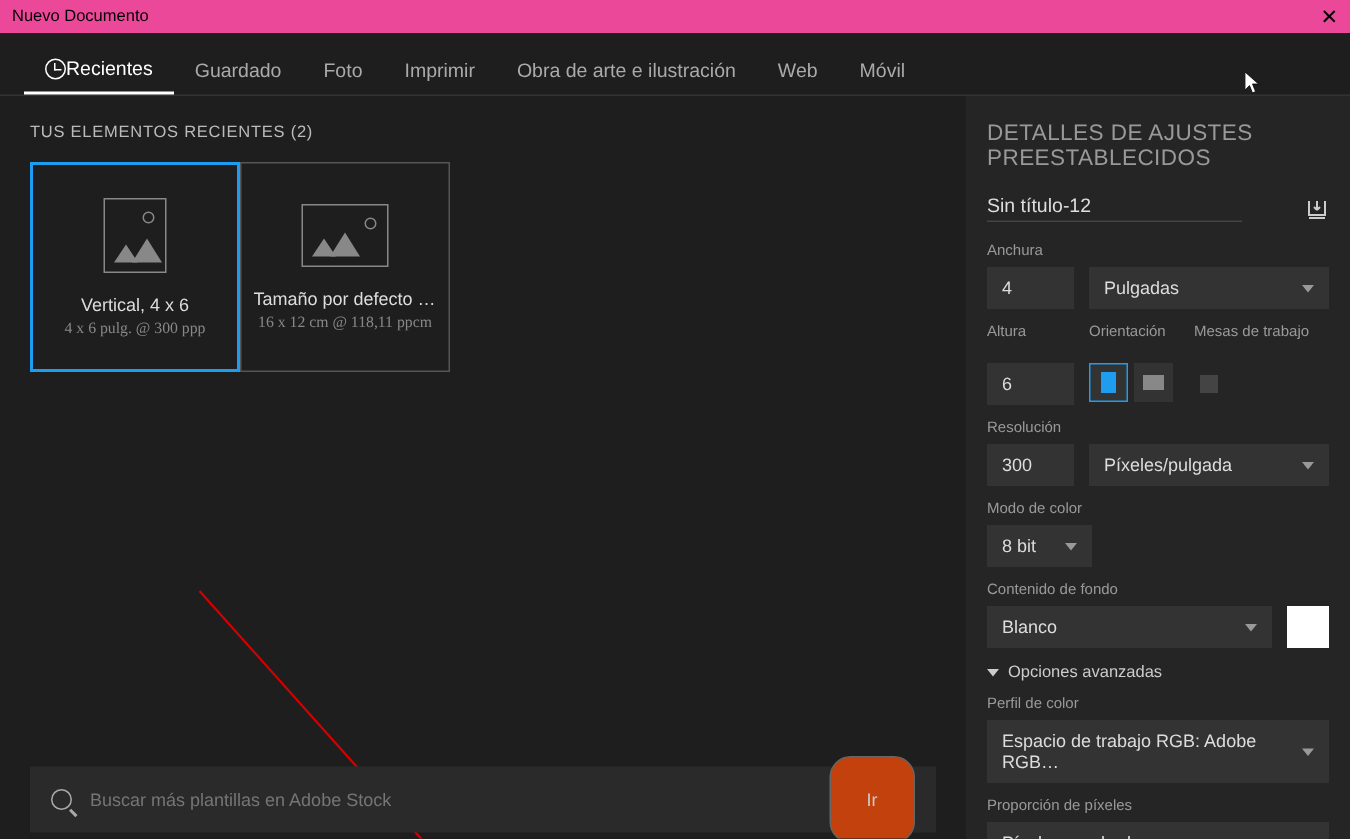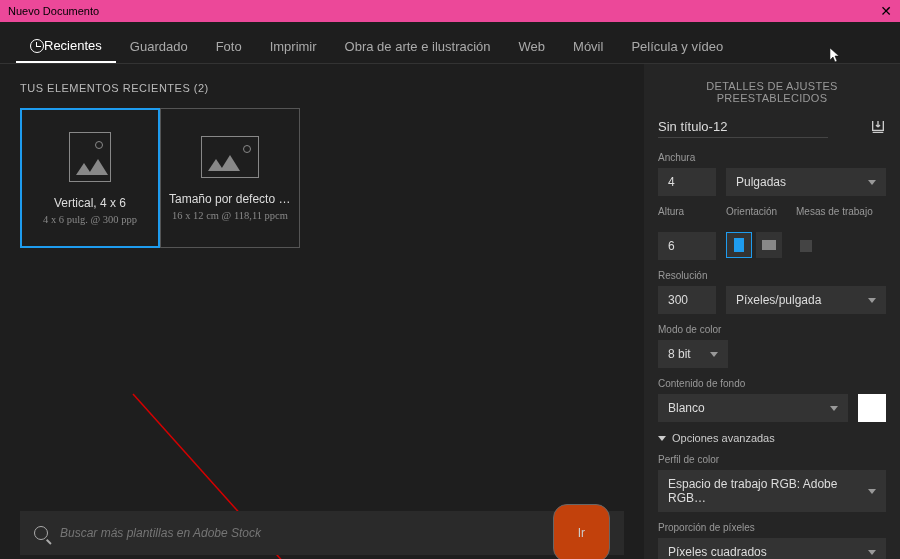--- a/index.html
+++ b/index.html
@@ -21,25 +21,25 @@
 .card-icon { width: 42px; height: 50px; border: 1.5px solid #888; position: relative; margin-bottom: 14px; }
 .card-icon.wide { width: 58px; height: 42px; }
 .card-icon::before { content: ''; position: absolute; top: 8px; right: 7px; width: 6px; height: 6px; border: 1.5px solid #888; border-radius: 50%; }
 .card-icon::after { content: ''; position: absolute; bottom: 6px; left: 6px; width: 0; height: 0; border-left: 8px solid transparent; border-right: 8px solid transparent; border-bottom: 12px solid #888; }
 .card-icon .peak2 { position: absolute; bottom: 6px; left: 18px; width: 0; height: 0; border-left: 10px solid transparent; border-right: 10px solid transparent; border-bottom: 16px solid #888; }
 .card-title { font-size: 12px; color: #ddd; margin-bottom: 4px; white-space: nowrap; overflow: hidden; text-overflow: ellipsis; width: 100%; }
 .card-subtitle { font-size: 10.5px; color: #888; font-family: Liberation Serif, serif; }
 .searchbar { position: absolute; bottom: 8px; left: 20px; right: 20px; height: 44px; background: #2a2a2a; display: flex; align-items: center; padding: 0 14px; gap: 12px; }
 .search-icon { width: 14px; height: 14px; border: 1.5px solid #aaa; border-radius: 50%; position: relative; }
 .search-icon::after { content: ''; position: absolute; width: 6px; height: 1.5px; background: #aaa; bottom: -3px; right: -5px; transform: rotate(45deg); }
-.search-input { flex: 1; background: transparent; border: none; color: #999; font-size: 12px; font-style: italic; outline: none; }
+.search-input { flex: 1; background: transparent; border: none; color: #999; font-size: 12px; outline: none; }
 .go-btn { background: #c2410c; border: 1px solid #666; border-radius: 14px; padding: 21px 24px; color: #ccc; font-size: 12px; cursor: pointer; }
 .right-panel { width: 256px; background: #252525; padding: 16px 14px; overflow-y: auto; font-size: 11px; position: relative; }
-.panel-header { font-size: 11px; color: #999; letter-spacing: 0.3px; margin-bottom: 12px; text-align: center; }
-.title-row { display: flex; align-items: center; justify-content: space-between; margin-bottom: 14px; }
+.panel-header { font-size: 15px; color: #999; letter-spacing: 0.3px; margin-bottom: 12px; }
+.title-row { display: flex; align-items: flex-end; justify-content: space-between; margin-bottom: 14px; }
 .title-input { background: transparent; border: none; border-bottom: 1px solid #444; color: #ddd; font-size: 13px; padding: 3px 0; width: 170px; outline: none; }
 .save-icon { width: 16px; height: 16px; color: #ccc; }
 .field-label { font-size: 10px; color: #999; margin-bottom: 5px; display: block; }
 .row { display: flex; gap: 10px; margin-bottom: 10px; }
 .num-input { background: #333; border: none; color: #ddd; padding: 7px 10px; width: 58px; font-size: 12px; outline: none; }
 .select-box { background: #333; border: none; color: #ddd; padding: 7px 10px; font-size: 12px; flex: 1; display: flex; justify-content: space-between; align-items: center; cursor: pointer; }
 .select-box.sm { flex: 0 0 70px; }
 .chevron { width: 0; height: 0; border-left: 4px solid transparent; border-right: 4px solid transparent; border-top: 5px solid #999; }
 .orient-group { display: flex; gap: 4px; }
 .orient-btn { width: 26px; height: 26px; background: #333; display: flex; align-items: center; justify-content: center; cursor: pointer; }
@@ -77,23 +77,20 @@
     </div>
   <div class="tab">
       <span>Obra de arte e ilustración</span>
     </div>
   <div class="tab">
       <span>Web</span>
     </div>
   <div class="tab">
       <span>Móvil</span>
     </div>
-  <div class="tab">
-      <span>Película y vídeo</span>
-    </div>
 </div>
 
 <div class="main">
   <div class="left-panel">
     <div class="recent-label">TUS ELEMENTOS RECIENTES (2)</div>
     <div class="preset-grid">
       <div class="preset-card selected">
         <div class="card-icon">
             <span class="peak2"></span>
           </div>

